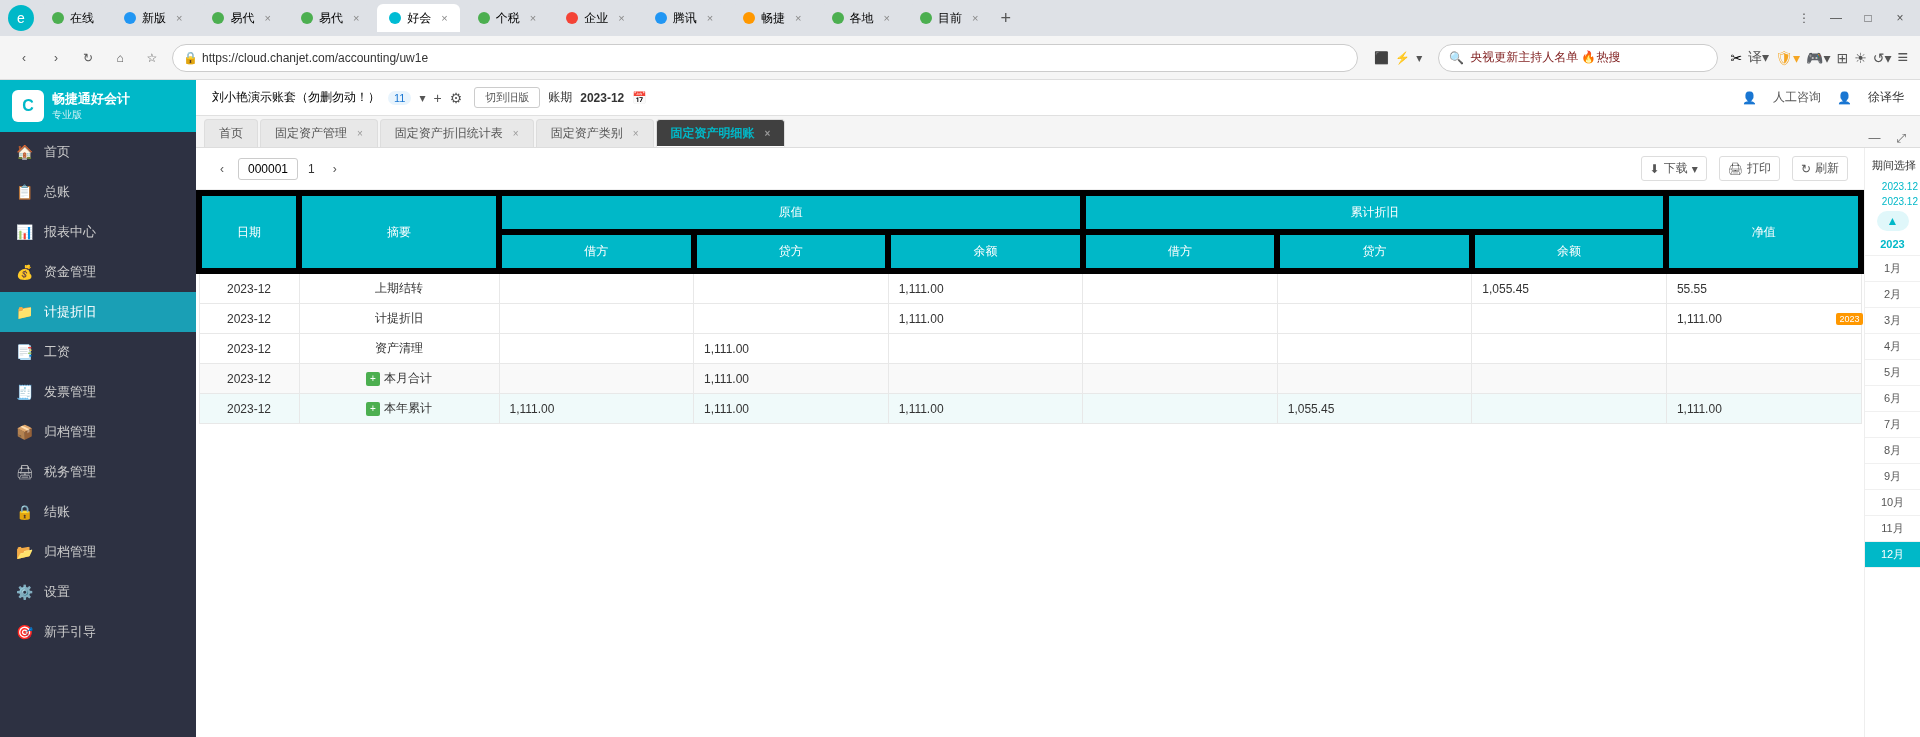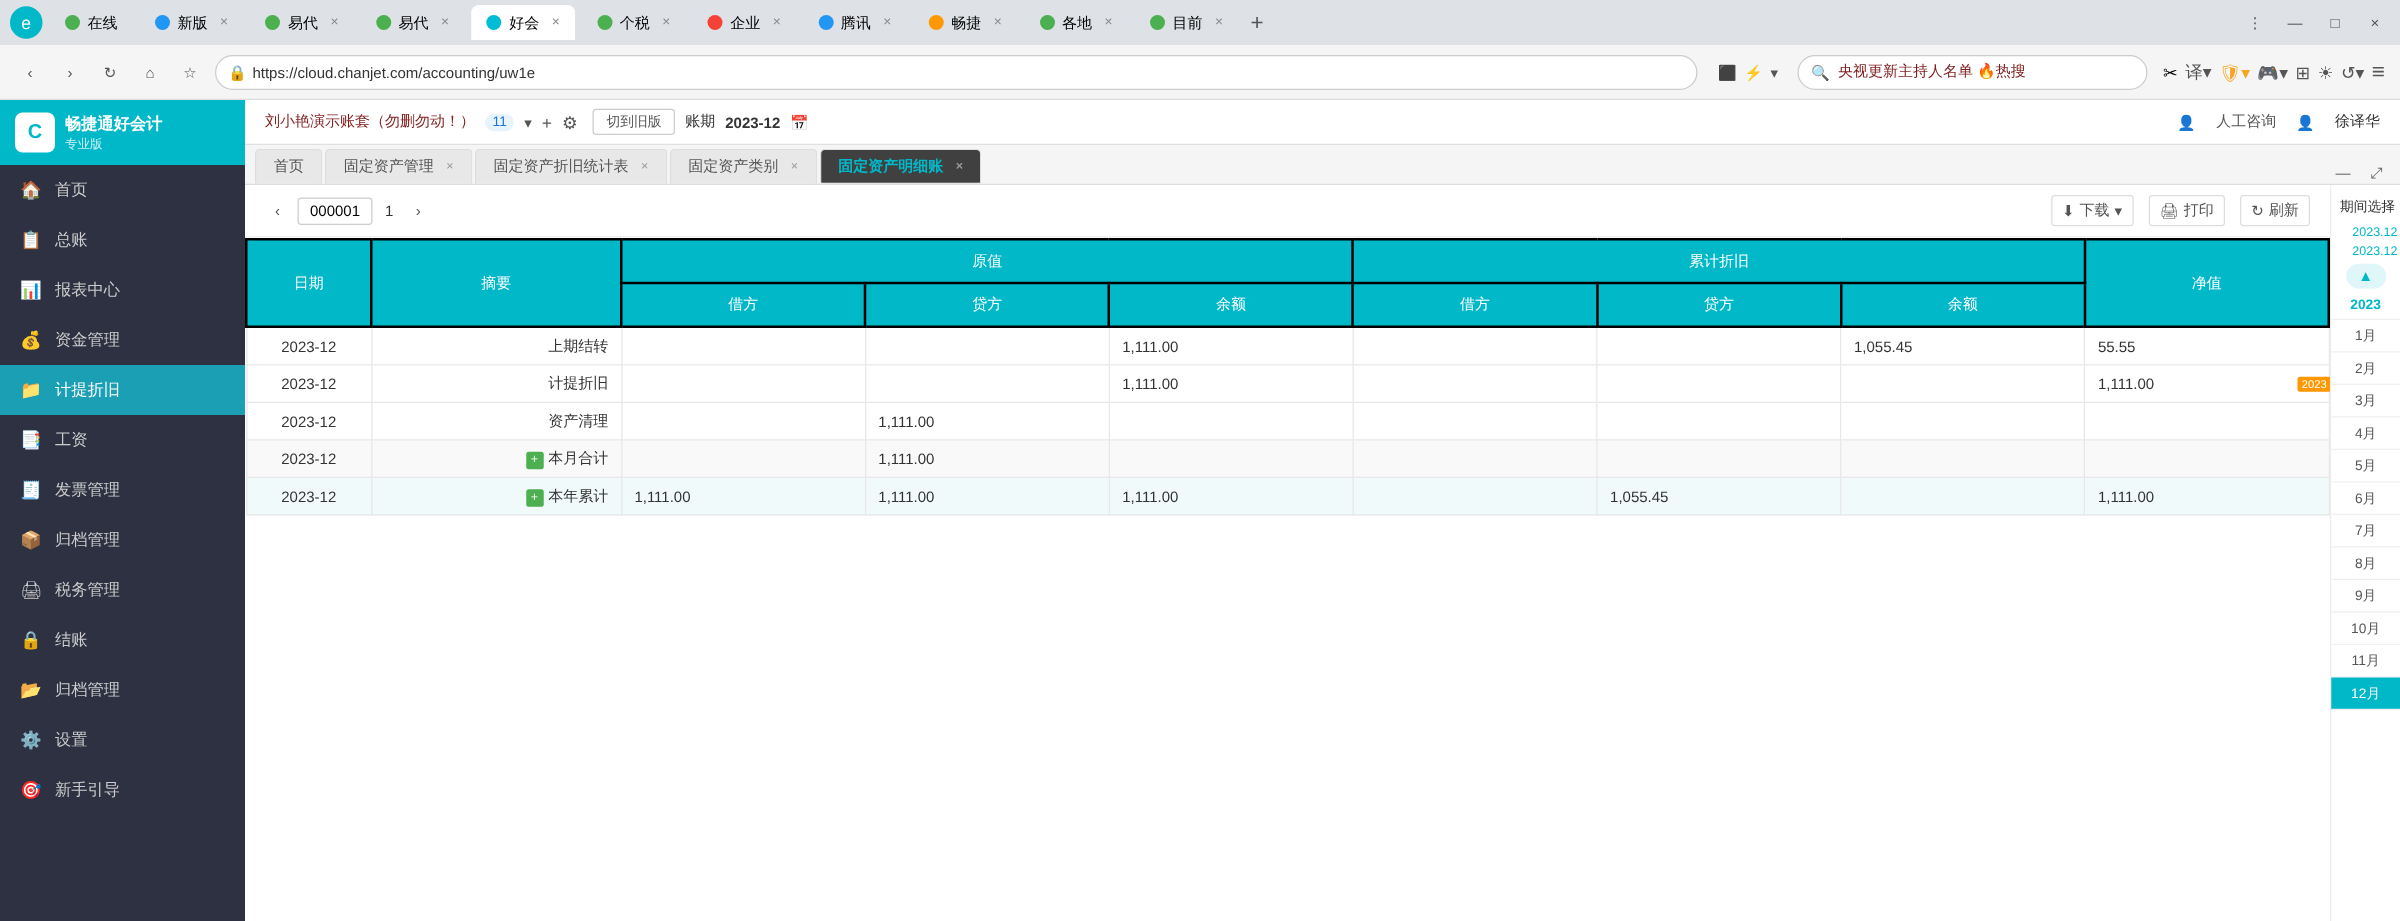--- a/index.html
+++ b/index.html
@@ -42,23 +42,23 @@
     .content-header { padding: 8px 16px; display: flex; align-items: center; justify-content: space-between; border-bottom: 1px solid #eee; }
     .pagination { display: flex; align-items: center; gap: 6px; font-size: 12px; }
     .page-nav { width: 20px; height: 20px; display: flex; align-items: center; justify-content: center; cursor: pointer; color: #555; }
     .page-input { width: 60px; height: 22px; border: 1px solid #ccc; border-radius: 3px; text-align: center; font-size: 12px; }
     .action-btns { display: flex; align-items: center; gap: 12px; font-size: 12px; color: #555; }
     .action-btn { display: flex; align-items: center; gap: 4px; cursor: pointer; padding: 3px 8px; border: 1px solid #ddd; border-radius: 3px; }
 
     
     .table-wrapper { overflow: auto; flex: 1; }
     table { width: 100%; border-collapse: collapse; }
-    thead th { background: #00b8c8; color: #fff; padding: 8px 10px; text-align: center; font-size: 12px; font-weight: normal; border: 2px solid #000000; white-space: nowrap; }
+    thead th { background: #00b8c8; color: #fff; padding: 8px 10px; text-align: center; font-size: 12px; font-weight: normal; border: 6px solid #000000; white-space: nowrap; }
     tbody td { padding: 6px 10px; font-size: 12px; color: #333; border: 1px solid #e8e8e8; text-align: center; }
-    tbody td.text-left { text-align: right; }
+    tbody td.text-left { text-align: center; }
     tbody td.text-right { text-align: left; }
     .row-summary td { background: #f9f9f9; }
     .row-total td { background: #f0fafa; }
     .summary-icon { display: inline-flex; align-items: center; justify-content: center; width: 14px; height: 14px; background: #4caf50; color: #fff; border-radius: 2px; font-size: 10px; margin-right: 4px; }
 
     
     .right-panel { width: 48px; background: #fff; border-left: 1px solid #eee; display: flex; flex-direction: column; align-items: flex-end; padding-top: 4px; font-size: 11px; }
     .period-selector-title { writing-mode: horizontal-tb; padding: 6px 4px; font-size: 11px; color: #333; white-space: nowrap; text-align: center; }
     .period-item { width: 100%; text-align: center; padding: 5px 2px; cursor: pointer; color: #555; font-size: 11px; border-bottom: 1px solid #f0f0f0; }
     .period-item.active { background: #00b8c8; color: #fff; border-radius: 0; }
@@ -234,21 +234,21 @@
     <div class="sidebar-item">
       <span class="sidebar-icon">🎯</span>
       <span>新手引导</span>
     </div>
   </div>
 
   <div class="main-content">
 
     <div class="top-bar">
       <div class="top-bar-left">
-        <span style="font-size:12px;color:#7f1d1d;">刘小艳演示账套（勿删勿动！）</span>
+        <span style="font-size:12px;color:#000000;">刘小艳演示账套（勿删勿动！）</span>
         <span style="background:#e8f4fd;color:#1976d2;padding:1px 6px;border-radius:10px;font-size:11px;">11</span>
         <span style="cursor:pointer;color:#555;">▾</span>
         <span style="cursor:pointer;font-size:14px;color:#555;">+</span>
         <span style="cursor:pointer;font-size:14px;color:#555;">⚙</span>
       </div>
       <div style="display:flex;align-items:center;gap:8px;">
         <button class="btn-outline">切到旧版</button>
         <span style="font-size:12px;color:#333;">账期</span>
         <span style="font-size:12px;color:#333;font-weight:bold;">2023-12</span>
         <span style="cursor:pointer;color:#555;">📅</span>

